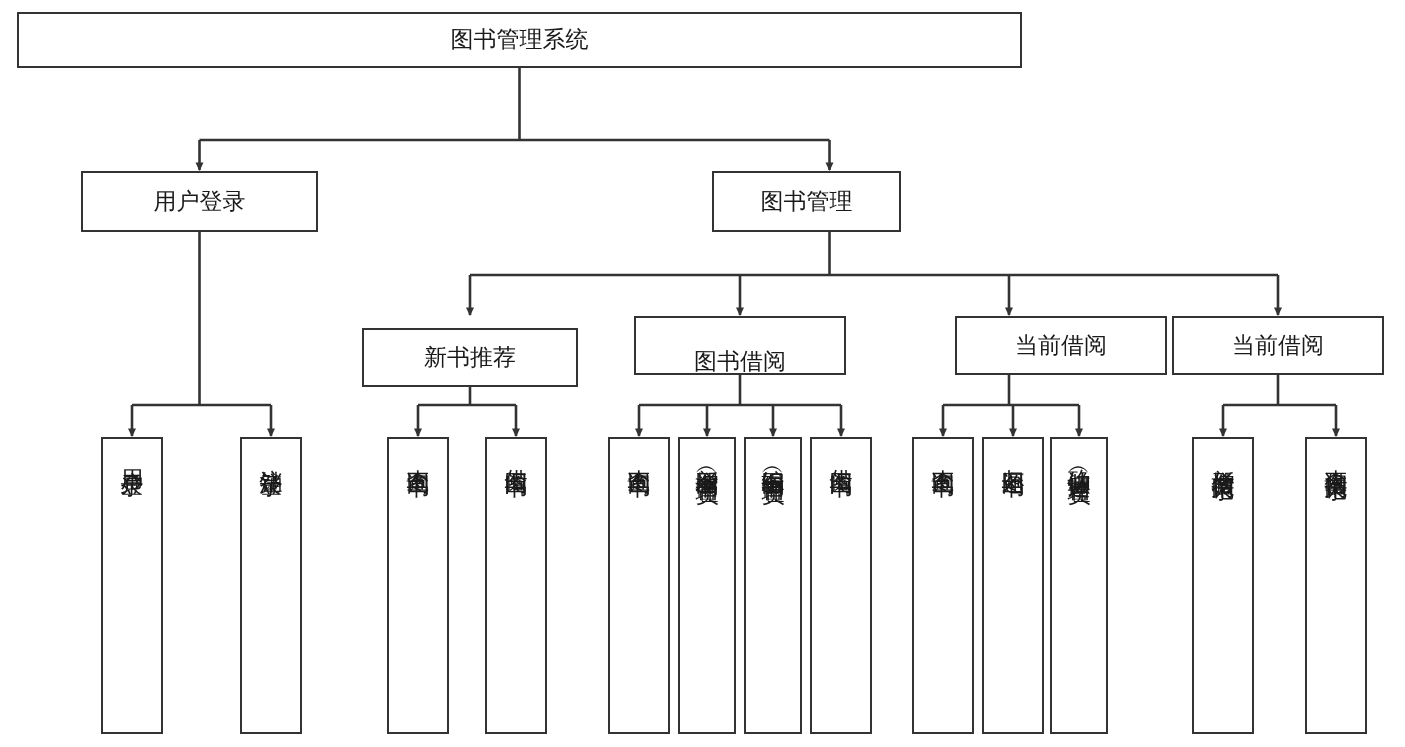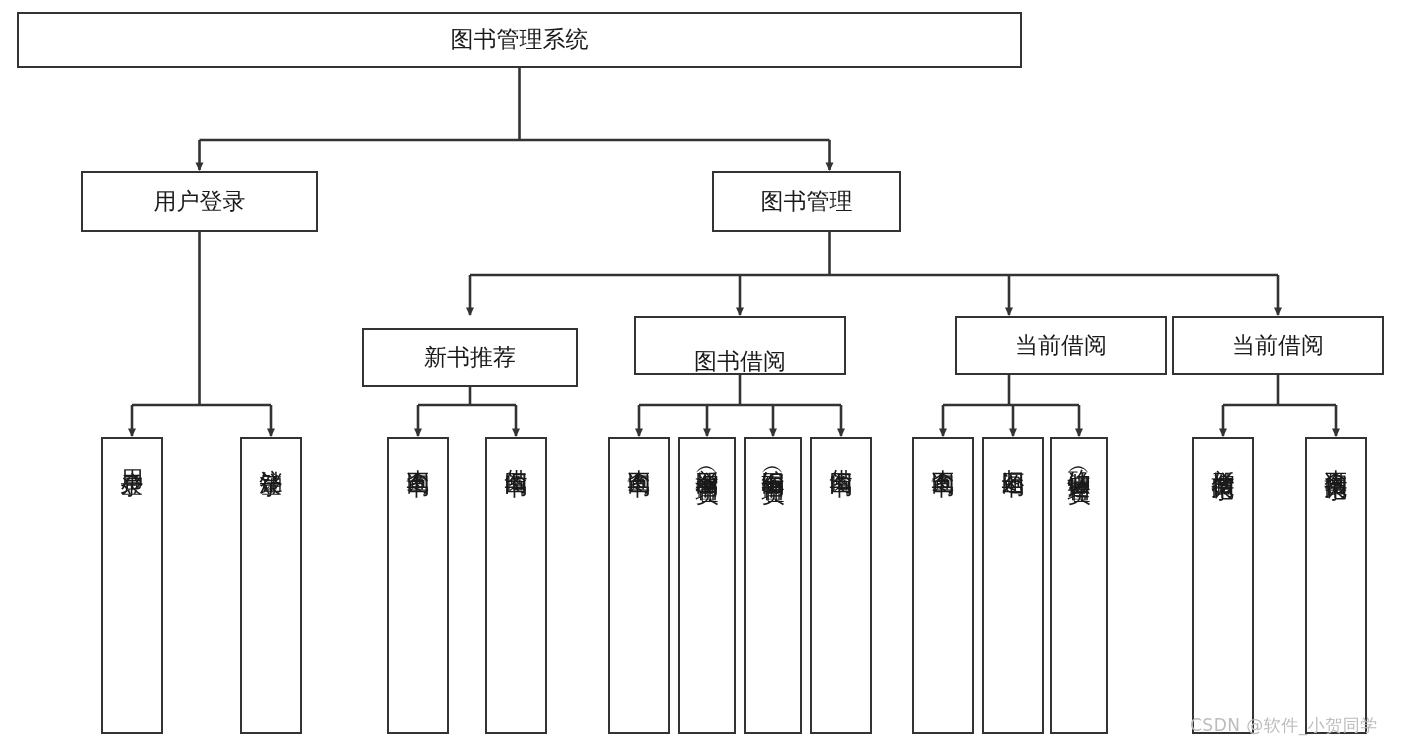--- a/index.html
+++ b/index.html
@@ -172,14 +172,13 @@
         <span class="node-label" style="color: rgb(26, 26, 26);">确认归还（管理员）</span>
       </div>
       <div class="node vert" style="left: 1192px; top: 437px; width: 62px; height: 297px; border-color: rgb(51, 51, 51); background: rgb(255, 255, 255);">
         <span class="node-label" style="color: rgb(26, 26, 26);">新增借阅记录</span>
       </div>
       <div class="node vert" style="left: 1305px; top: 437px; width: 62px; height: 297px; border-color: rgb(51, 51, 51); background: rgb(255, 255, 255);">
         <span class="node-label" style="color: rgb(26, 26, 26);">查询借阅记录</span>
       </div>
     </div>
 
-  <div class="watermark">CSDN @软件_小贺同学</div>
 </div>
 
 </body></html>

